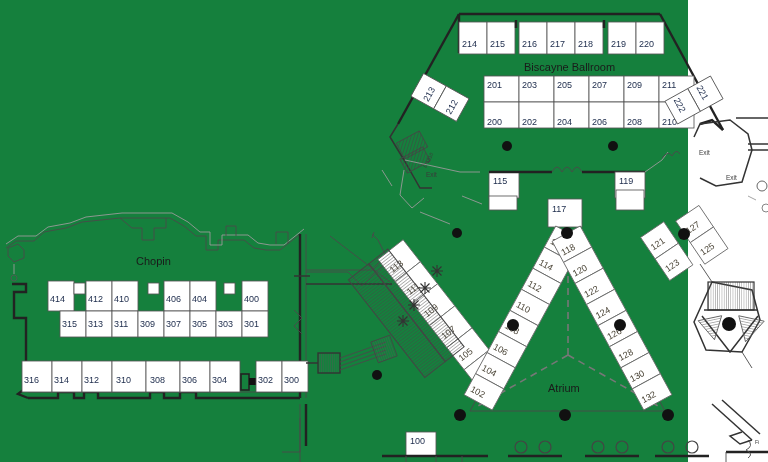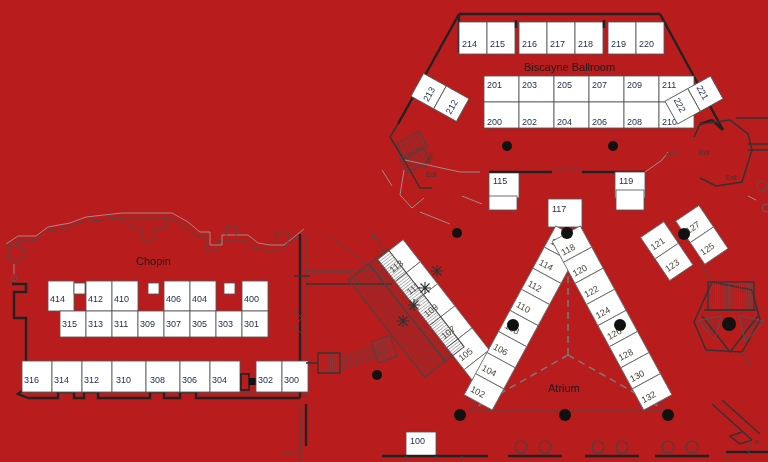--- a/index.html
+++ b/index.html
@@ -8,23 +8,23 @@
     background: #ffffff;
   }
   body {
     width: 768px;
     height: 462px;
     overflow: hidden;
     font-family: "Liberation Sans", sans-serif;
   }
   #floorplan {
     position: relative;
-    width: 768px;
+    width: 688px;
     height: 462px;
-    background: #b91c1c;
+    background: #15803d;
   }
   #plan-svg {
     position: absolute;
     left: 0;
     top: 0;
     width: 768px;
     height: 462px;
   }
   .booth-label {
     font-family: "Liberation Sans", sans-serif;

